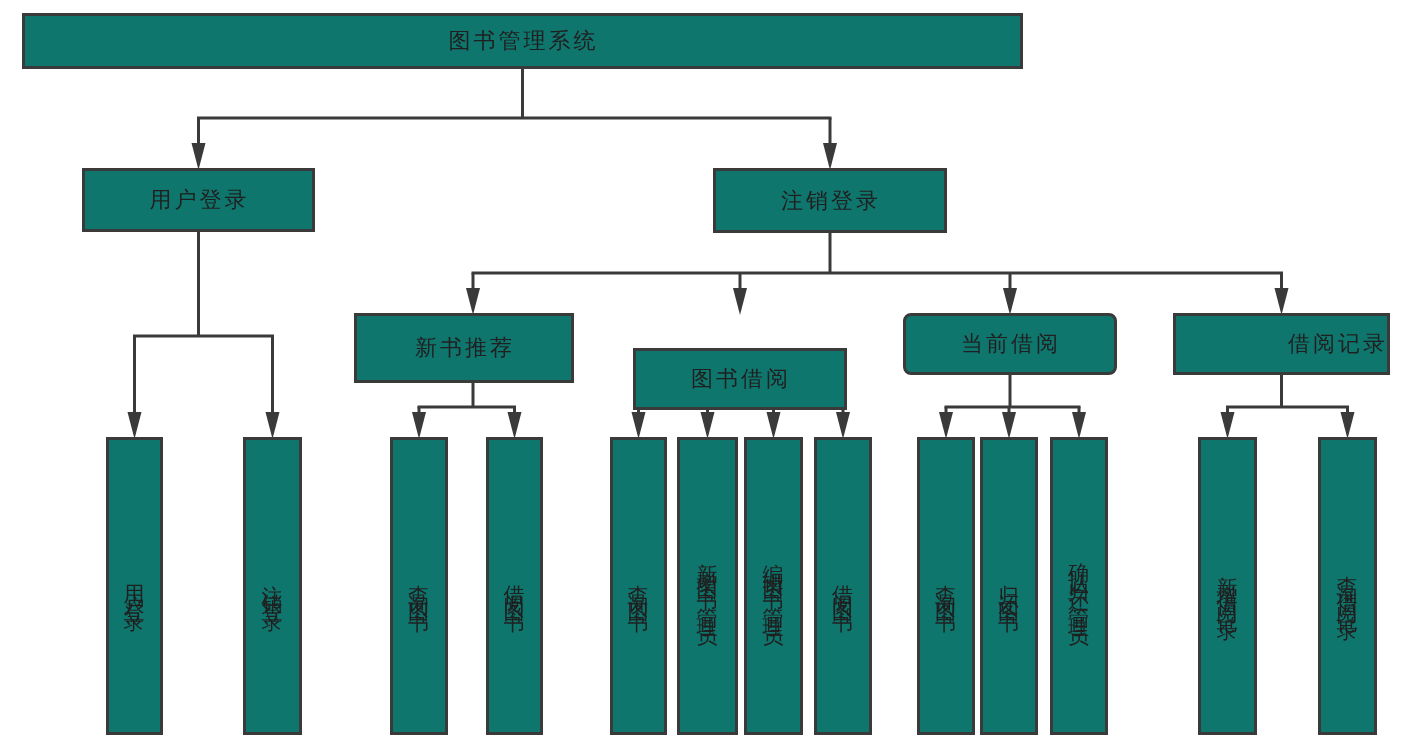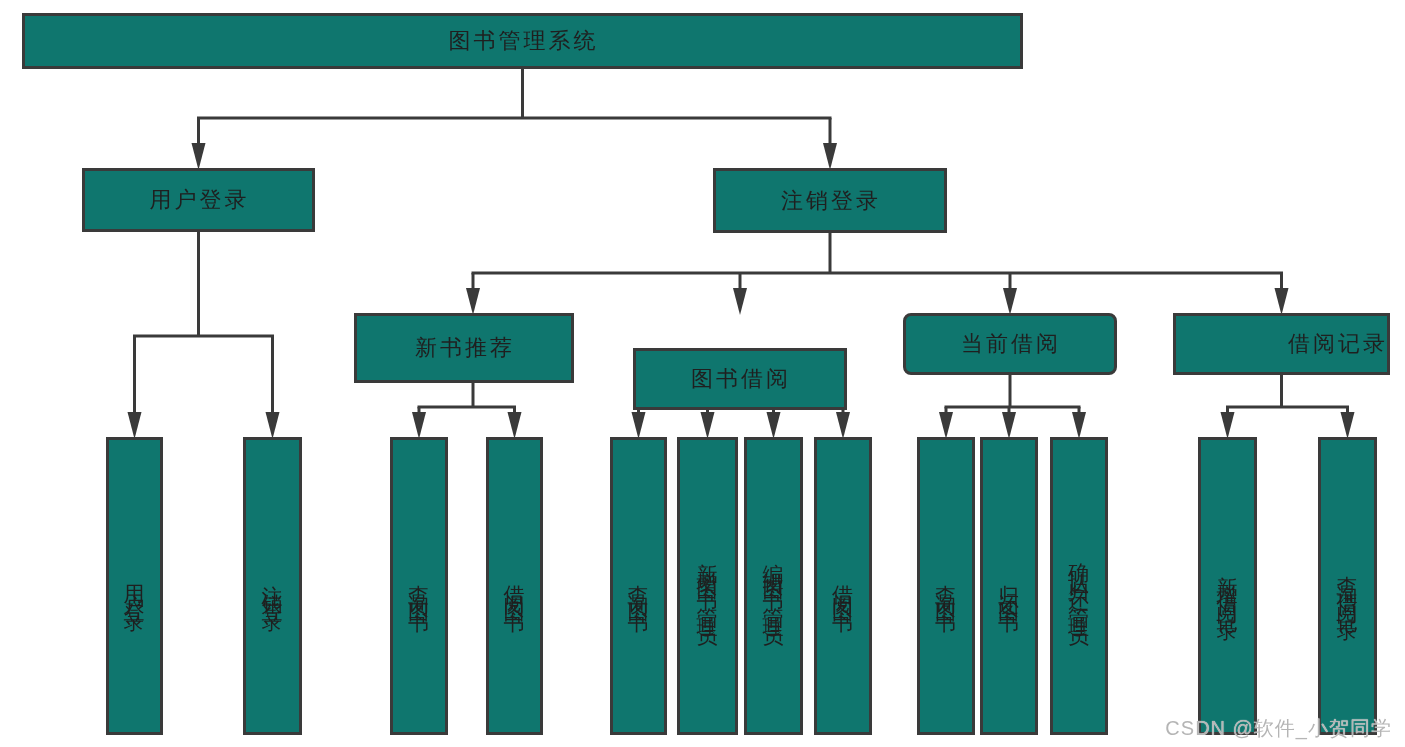--- a/index.html
+++ b/index.html
@@ -159,14 +159,13 @@
       <div class="node v" style="left: 1050px; top: 437px; width: 58px; height: 298px;">
         <span class="label">确认归还（管理员）</span>
       </div>
       <div class="node v" style="left: 1198px; top: 437px; width: 59px; height: 298px;">
         <span class="label">新增借阅记录</span>
       </div>
       <div class="node v" style="left: 1318px; top: 437px; width: 59px; height: 298px;">
         <span class="label">查询借阅记录</span>
       </div>
     </div>
-  <div class="watermark">CSDN @软件_小贺同学</div>
 </div>
 
 </body></html>

